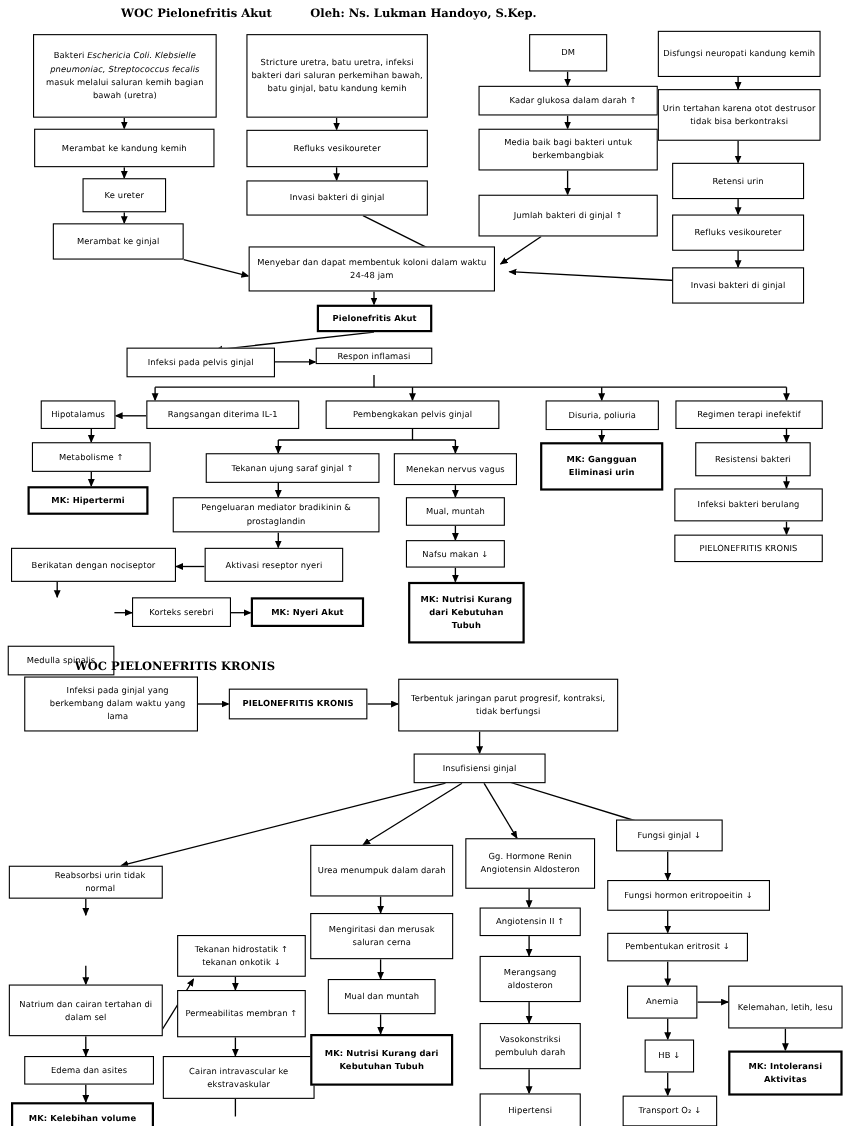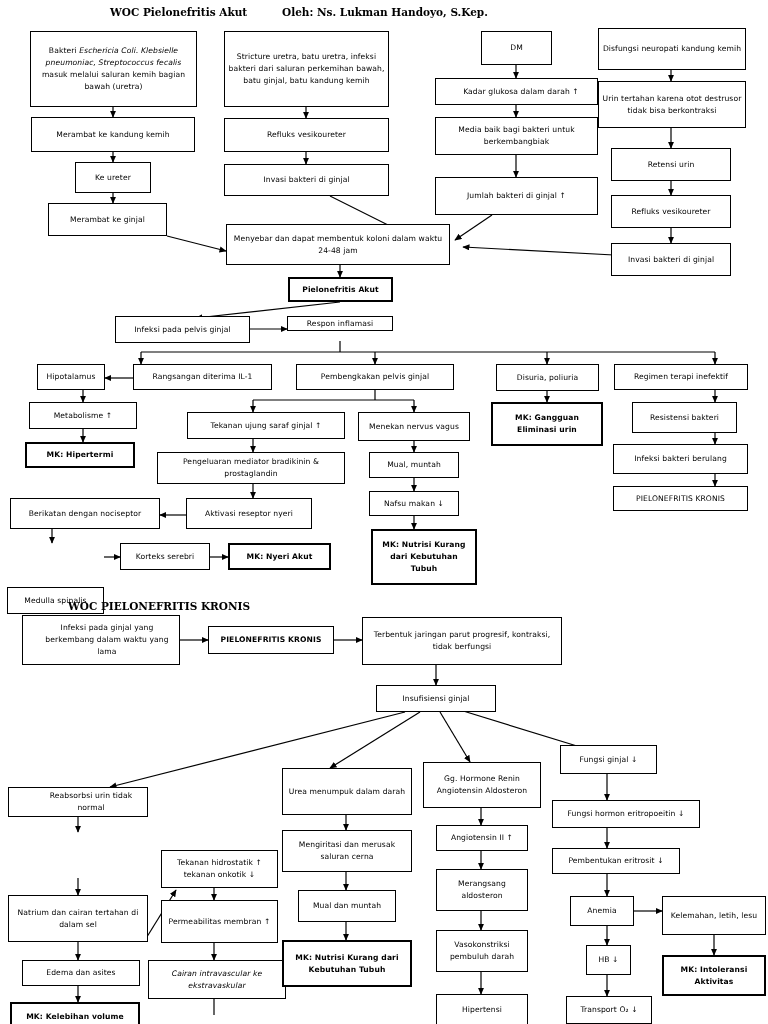--- a/index.html
+++ b/index.html
@@ -203,21 +203,21 @@
   <div class="node" style="left:362px;top:617px;width:200px;height:48px;">Terbentuk jaringan parut progresif, kontraksi, tidak berfungsi</div>
   <div class="node" style="left:376px;top:685px;width:120px;height:27px;">Insufisiensi ginjal</div>
 
   <div class="node" style="left:8px;top:787px;width:140px;height:30px;padding-left:29px;">Reabsorbsi urin tidak normal</div>
   <div class="node" style="left:8px;top:895px;width:140px;height:47px;">Natrium dan cairan tertahan di dalam sel</div>
   <div class="node" style="left:22px;top:960px;width:118px;height:26px;">Edema dan asites</div>
   <div class="node bold" style="left:10px;top:1002px;width:130px;height:30px;">MK: Kelebihan volume</div>
 
   <div class="node" style="left:161px;top:850px;width:117px;height:38px;">Tekanan hidrostatik ↑ tekanan onkotik ↓</div>
   <div class="node" style="left:161px;top:900px;width:117px;height:43px;">Permeabilitas membran ↑</div>
-  <div class="node" style="left:148px;top:960px;width:138px;height:39px;font-style:italic;">Cairan intravascular ke ekstravaskular</div>
+  <div class="node" style="left:148px;top:960px;width:138px;height:39px;">Cairan intravascular ke ekstravaskular</div>
 
   <div class="node" style="left:282px;top:768px;width:130px;height:47px;">Urea menumpuk dalam darah</div>
   <div class="node" style="left:282px;top:830px;width:130px;height:42px;">Mengiritasi dan merusak saluran cerna</div>
   <div class="node" style="left:298px;top:890px;width:98px;height:32px;">Mual dan muntah</div>
   <div class="node bold" style="left:282px;top:940px;width:130px;height:47px;">MK: Nutrisi Kurang dari Kebutuhan Tubuh</div>
 
   <div class="node" style="left:423px;top:762px;width:118px;height:46px;">Gg. Hormone Renin Angiotensin Aldosteron</div>
   <div class="node" style="left:436px;top:825px;width:92px;height:26px;">Angiotensin II ↑</div>
   <div class="node" style="left:436px;top:869px;width:92px;height:42px;">Merangsang aldosteron</div>
   <div class="node" style="left:436px;top:930px;width:92px;height:42px;">Vasokonstriksi pembuluh darah</div>

